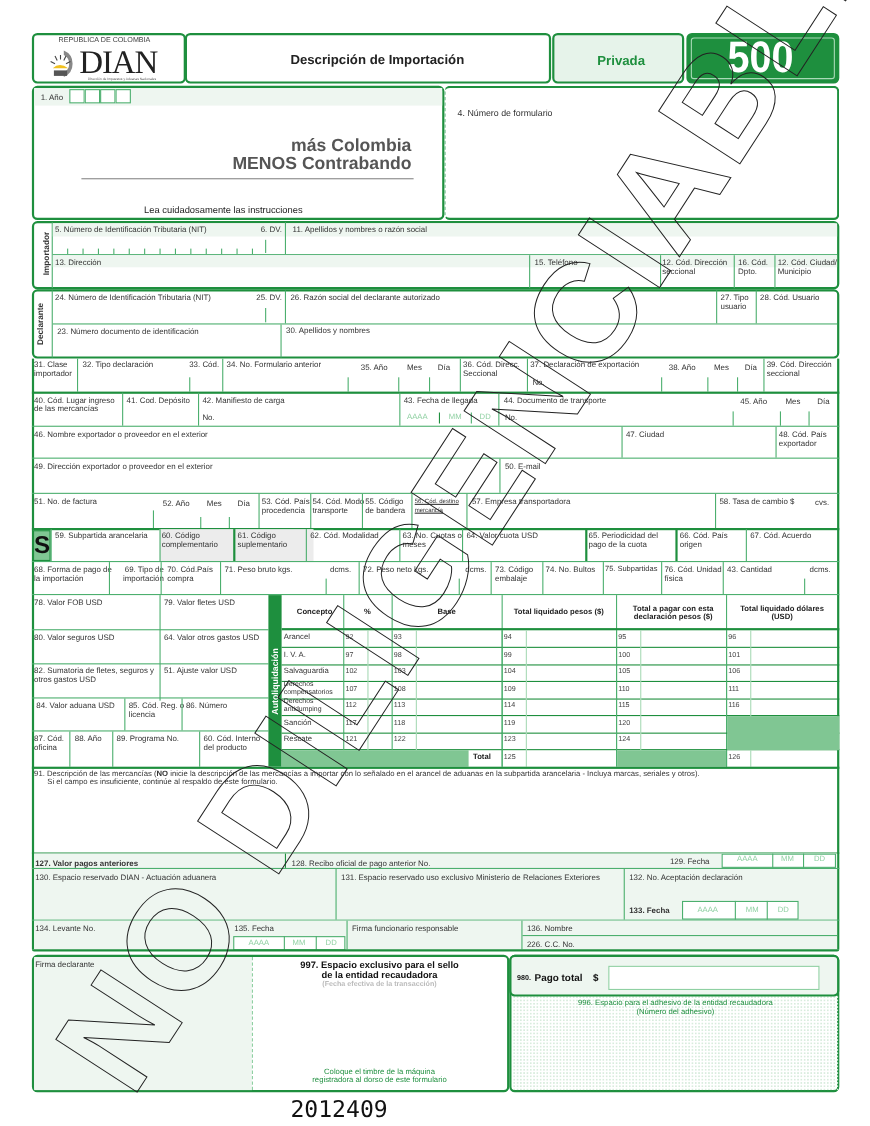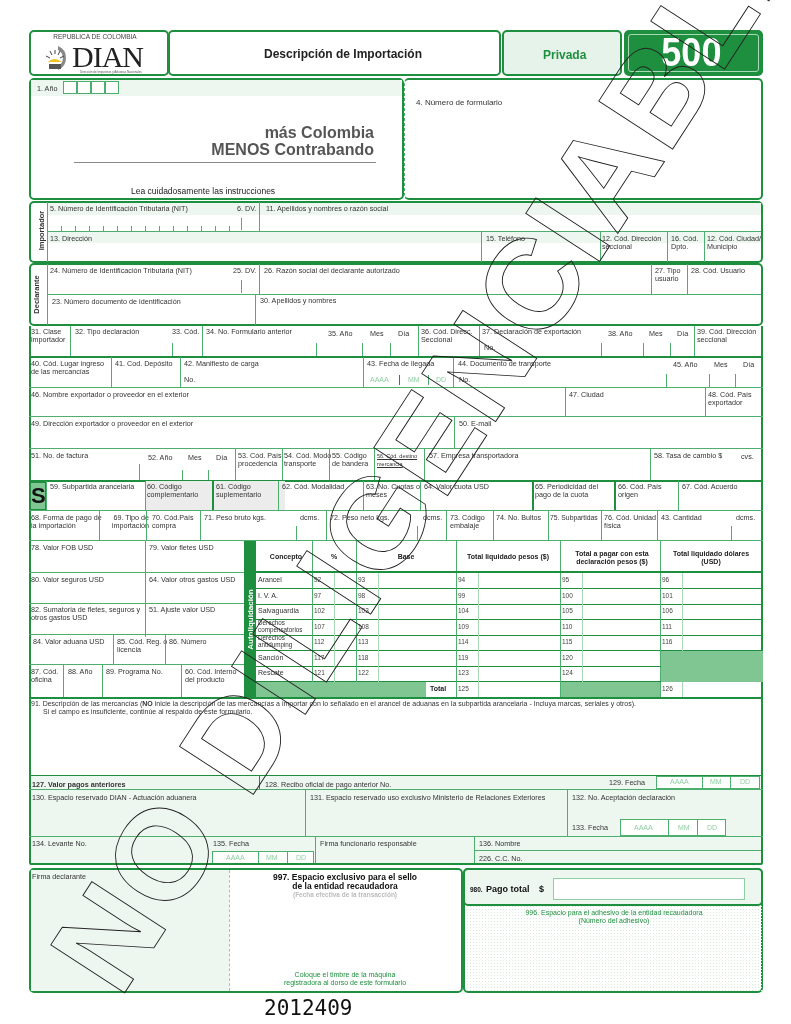--- a/index.html
+++ b/index.html
@@ -496,21 +496,21 @@
 <div class="vl" style="left:730px;top:776px;height:13px;"></div>
 <div class="ghost" style="left:740px;top:778px;">DD</div>
 <div class="hl" style="left:29px;top:789px;width:734px;"></div>
 
 <div class="tint" style="left:31px;top:790px;width:730px;height:46px;"></div>
 <div class="lbl" style="left:32px;top:794px;">130. Espacio reservado DIAN - Actuación aduanera</div>
 <div class="vl" style="left:305px;top:790px;height:46px;"></div>
 <div class="lbl" style="left:310px;top:794px;">131. Espacio reservado uso exclusivo Ministerio de Relaciones Exteriores</div>
 <div class="vl" style="left:567px;top:790px;height:46px;"></div>
 <div class="lbl" style="left:572px;top:794px;">132. No. Aceptación declaración</div>
-<div class="lbl" style="left:572px;top:824px;">133. Fecha</div>
+<div class="lbl" style="left:572px;top:824px;font-weight:bold;">133. Fecha</div>
 <div class="box" style="left:620px;top:819px;width:106px;height:17px;background:#fff;"></div>
 <div class="ghost" style="left:634px;top:824px;">AAAA</div>
 <div class="vl" style="left:668px;top:819px;height:17px;"></div>
 <div class="ghost" style="left:678px;top:824px;">MM</div>
 <div class="vl" style="left:697px;top:819px;height:17px;"></div>
 <div class="ghost" style="left:707px;top:824px;">DD</div>
 <div class="hl" style="left:29px;top:836px;width:734px;"></div>
 
 <div class="tint" style="left:31px;top:837px;width:730px;height:26px;"></div>
 <div class="lbl" style="left:32px;top:840px;">134. Levante No.</div>

